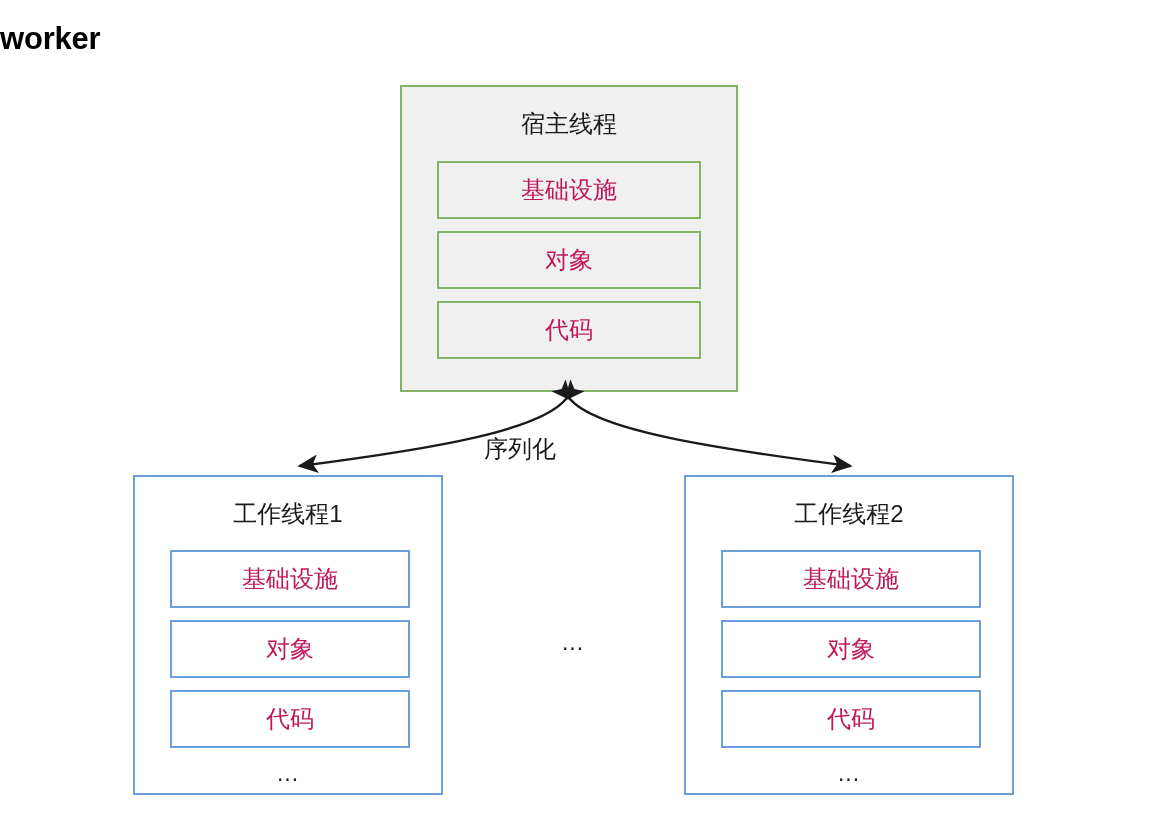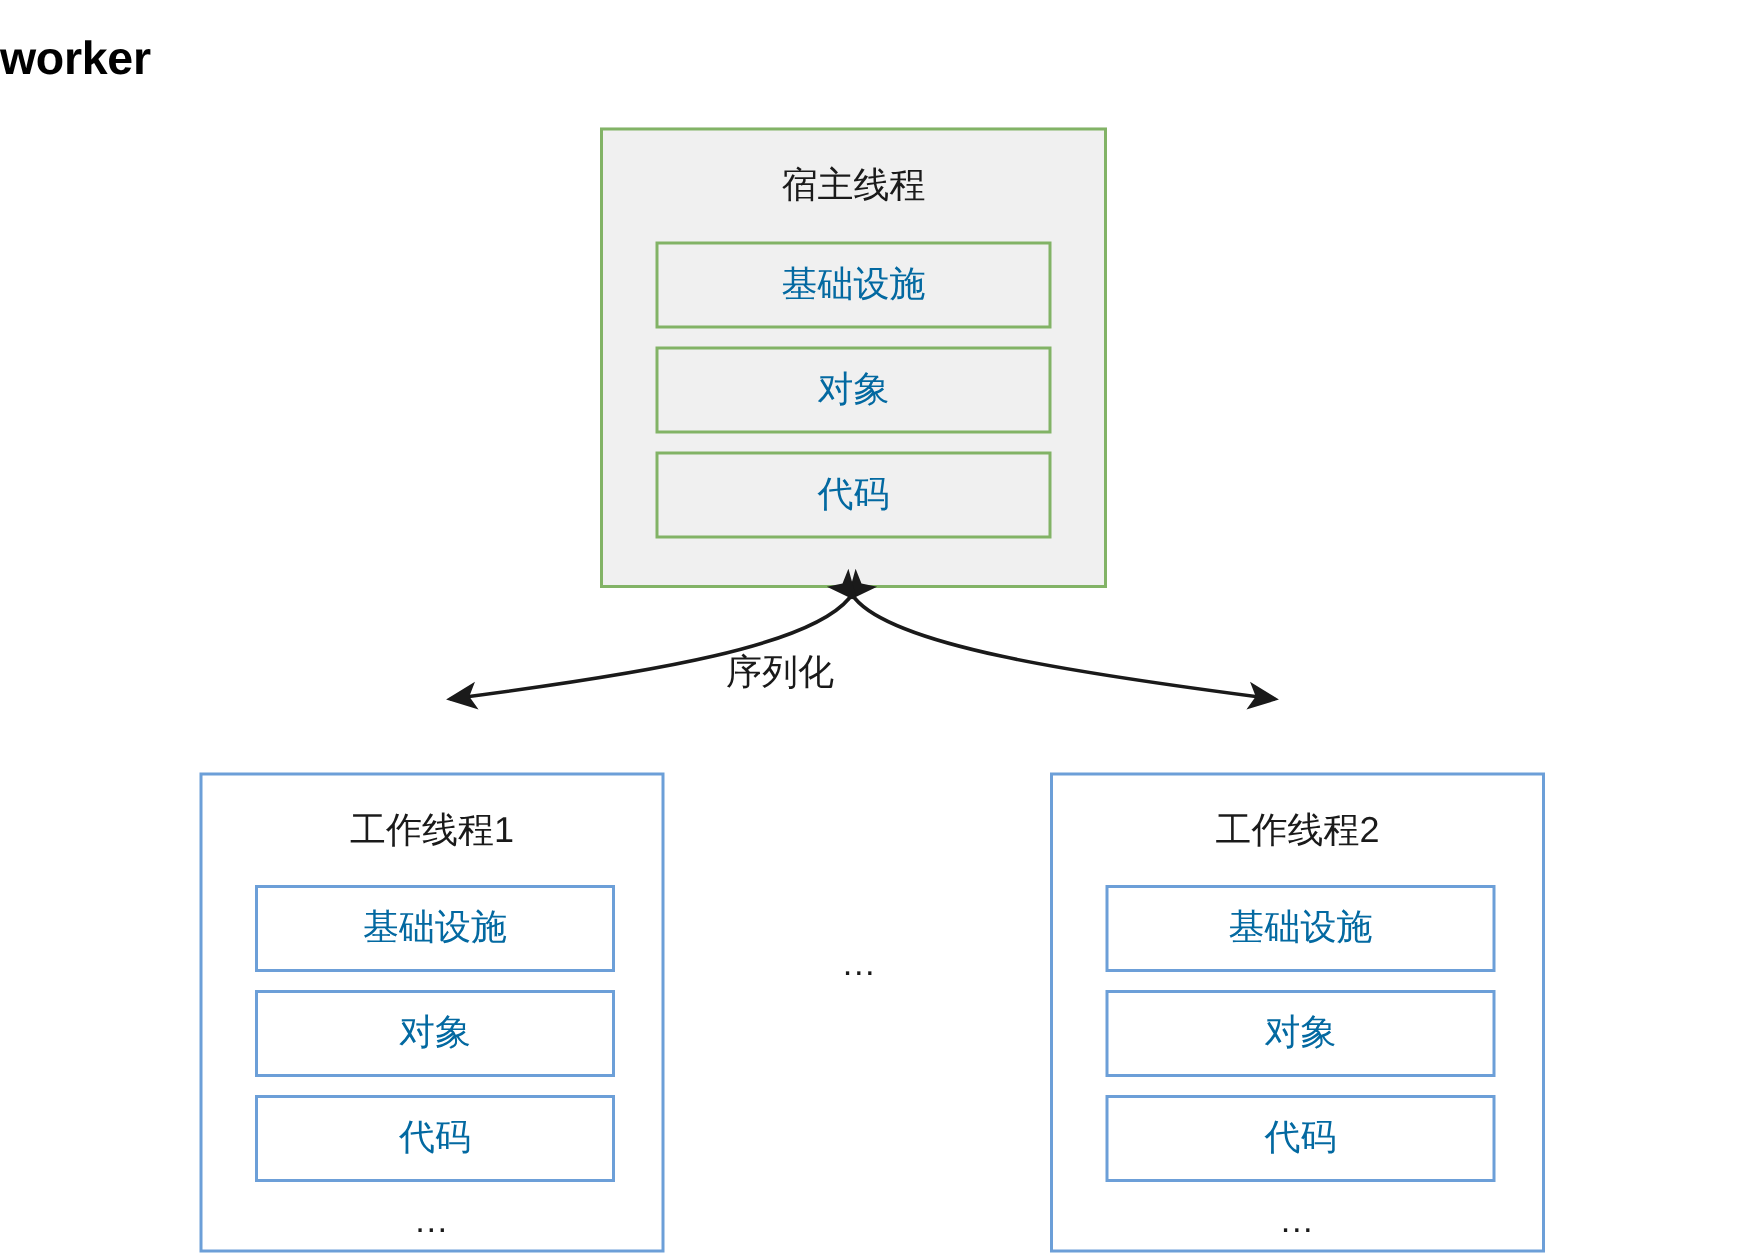--- a/index.html
+++ b/index.html
@@ -40,21 +40,20 @@
     border-width: 2px;
     border-style: solid;
   }
   .host-box {
     border-color: #82b366;
     background: #f0f0f0;
   }
   .worker-box {
     border-color: #6c9fd8;
     background: #ffffff;
-    margin-top: 40px;
   }
 
   .box-title {
     position: absolute;
     left: 0;
     right: 0;
     text-align: center;
     font-size: 24px;
     line-height: 30px;
     color: #1a1a1a;
@@ -65,21 +64,21 @@
   .item {
     position: absolute;
     box-sizing: border-box;
     border-width: 2px;
     border-style: solid;
     display: flex;
     align-items: center;
     justify-content: center;
     font-size: 24px;
     line-height: 28px;
-    color: #0369a1;
+    color: #be185d;
     white-space: nowrap;
   }
   .item.green {
     border-color: #82b366;
     background: #f0f0f0;
   }
   .item.blue {
     border-color: #6c9fd8;
     background: #ffffff;
   }
@@ -153,21 +152,21 @@
 
     <div class="item blue" style="left:35px; top:73px; width:240px; height:58px;">基础设施</div>
 
     <div class="item blue" style="left:35px; top:143px; width:240px; height:58px;">对象</div>
 
     <div class="item blue" style="left:35px; top:213px; width:240px; height:58px;">代码</div>
 
     <div class="ellipsis" style="left:0; right:0; top:284px;">...</div>
   </div>
 
-  <div class="box worker-box" style="left:700px; top:475px; width:330px; height:320px;">
+  <div class="box worker-box" style="left:684px; top:475px; width:330px; height:320px;">
 
     <div class="box-title" style="top:22px;">工作线程2</div>
 
     <div class="item blue" style="left:35px; top:73px; width:260px; height:58px;">基础设施</div>
 
     <div class="item blue" style="left:35px; top:143px; width:260px; height:58px;">对象</div>
 
     <div class="item blue" style="left:35px; top:213px; width:260px; height:58px;">代码</div>
 
     <div class="ellipsis" style="left:0; right:0; top:284px;">...</div>

